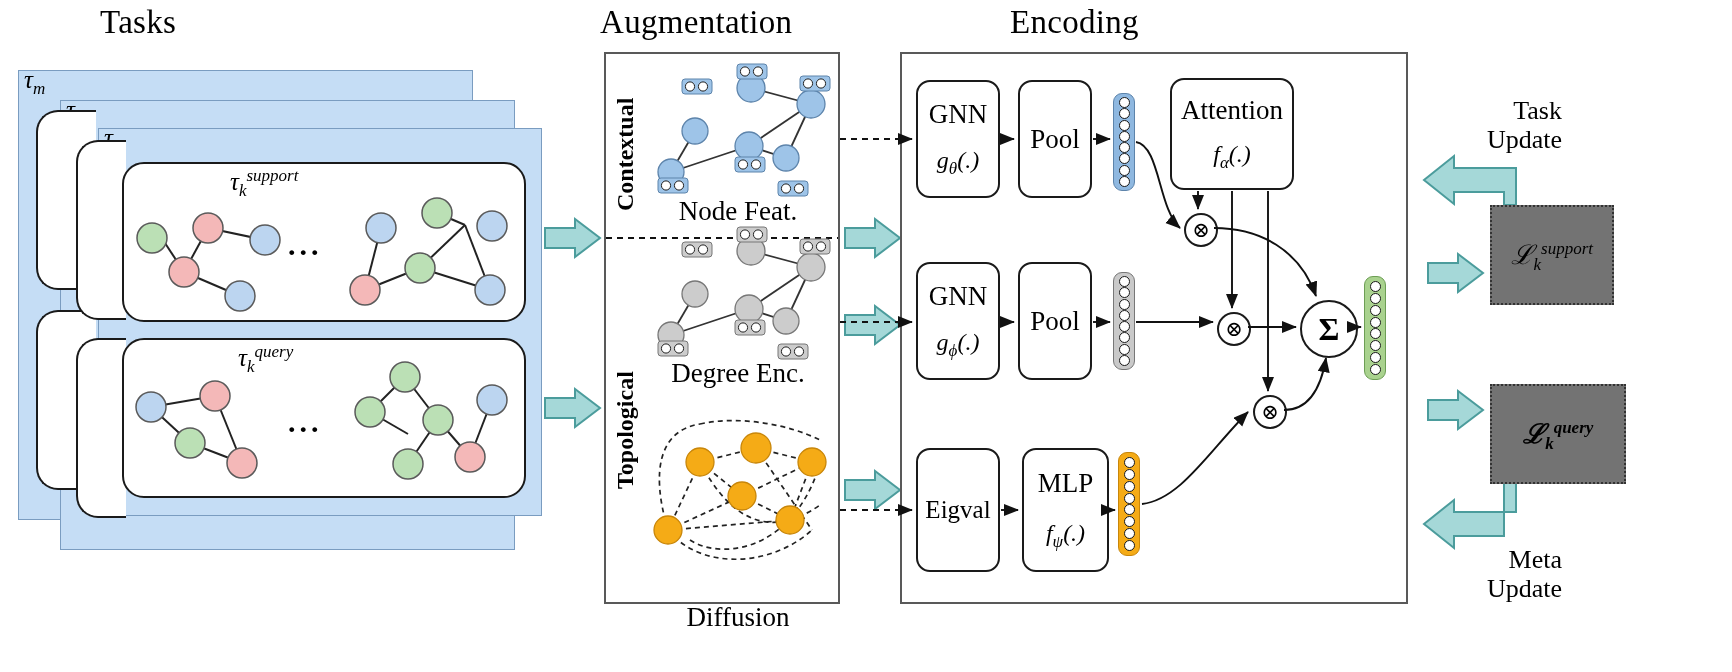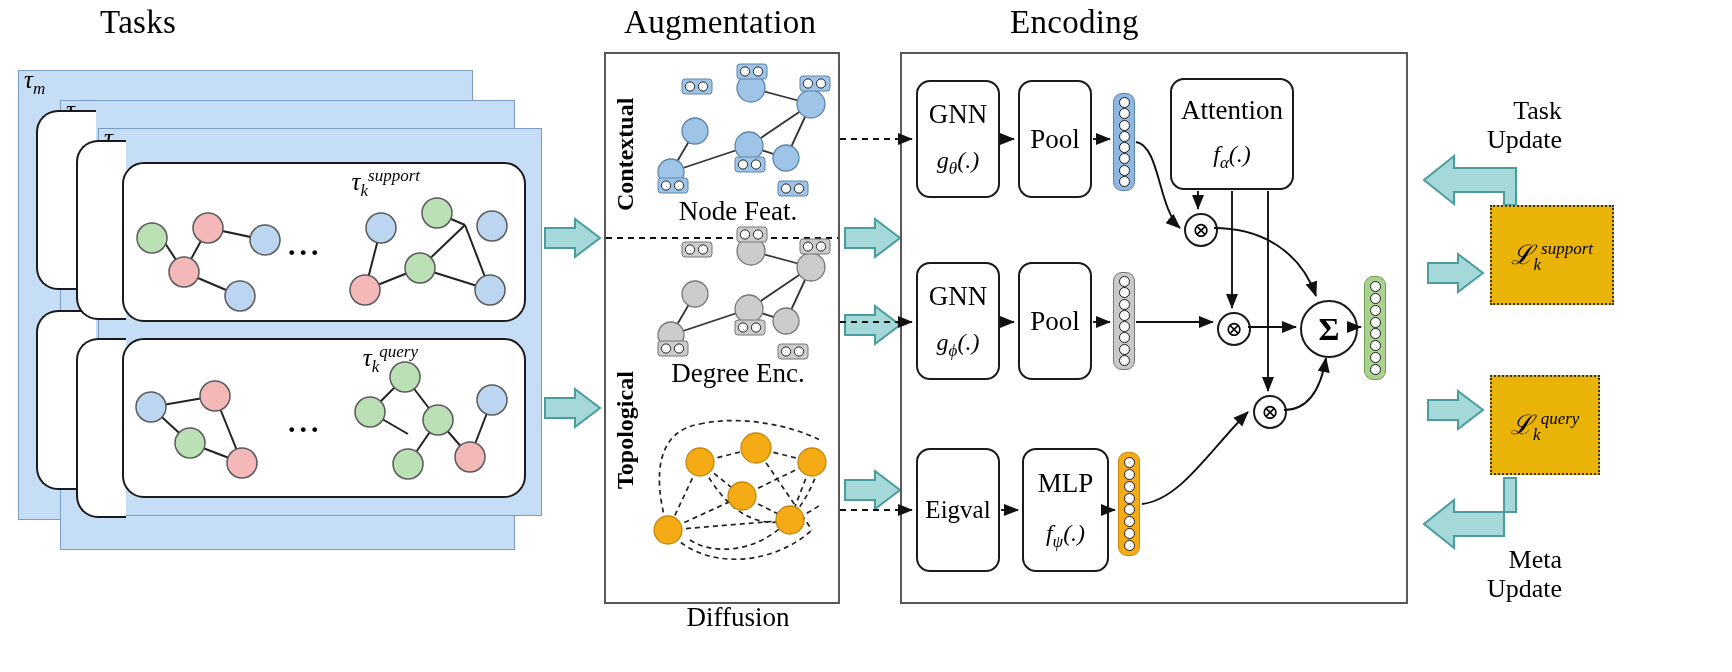--- a/index.html
+++ b/index.html
@@ -4,46 +4,46 @@
 <style>
   html,body{margin:0;padding:0;background:#ffffff;}
   body{width:1732px;height:672px;position:relative;overflow:hidden;
        font-family:"Liberation Serif","DejaVu Serif",serif;color:#000;}
   .abs{position:absolute;}
   .ttl{font-weight:normal;font-size:33px;text-align:left;letter-spacing:.3px;}
   .panel{position:absolute;border:2px solid #595959;background:#fff;box-sizing:border-box;}
   .card{position:absolute;background:#c5ddf5;border:1px solid #7a9cc0;box-sizing:border-box;}
   .inner{position:absolute;background:#fff;border:2px solid #1a1a1a;border-radius:22px;box-sizing:border-box;}
   .taulab{position:absolute;font-style:italic;font-size:25px;}
-  .mathlab{position:absolute;font-style:italic;font-size:25px;text-align:right;}
+  .mathlab{position:absolute;font-style:italic;font-size:25px;text-align:left;}
   .sup{font-size:17px;vertical-align:super;font-style:italic;}
   .sub{font-size:17px;vertical-align:sub;font-style:italic;}
   .dots{position:absolute;font-size:30px;font-weight:bold;letter-spacing:4px;}
   .vlabel{position:absolute;font-weight:bold;font-size:24px;
           writing-mode:vertical-rl;transform:rotate(180deg);text-align:center;}
   .cap{position:absolute;font-size:27px;text-align:center;}
   .box{position:absolute;border:2px solid #1a1a1a;border-radius:14px;background:#fff;box-sizing:border-box;
        display:flex;flex-direction:column;align-items:center;justify-content:space-around;padding:8px 0;}
   .box .bt{font-size:27px;}
   .box .bs{font-size:24px;font-style:italic;}
   .vec{position:absolute;border-radius:9px;box-sizing:border-box;
        display:flex;flex-direction:column;align-items:center;justify-content:space-evenly;padding:3px 0;}
   .dot{width:11px;height:11px;border-radius:50%;border:1.6px solid #1a1a1a;background:#fff;box-sizing:border-box;}
   .opcircle{position:absolute;border:2px solid #1a1a1a;border-radius:50%;background:#fff;
             display:flex;align-items:center;justify-content:center;font-size:26px;}
-  .lossbox{position:absolute;background:#eab308;border:2px dotted #333;box-sizing:border-box;
+  .lossbox{position:absolute;background:#737373;border:2px dotted #333;box-sizing:border-box;
            display:flex;align-items:center;justify-content:center;font-size:27px;font-style:italic;}
   .updlab{position:absolute;font-size:26px;text-align:right;line-height:1.12;}
   svg{position:absolute;left:0;top:0;overflow:visible;}
 </style>
 </head>
 <body>
 
 <div class="ttl abs" style="left:100px;top:4px;width:330px;">Tasks</div>
-<div class="ttl abs" style="left:624px;top:4px;width:260px;">Augmentation</div>
+<div class="ttl abs" style="left:600px;top:4px;width:260px;">Augmentation</div>
 <div class="ttl abs" style="left:1010px;top:4px;width:340px;">Encoding</div>
 
 <div class="card" style="left:18px;top:70px;width:455px;height:450px;"></div>
 <div class="taulab" style="left:24px;top:66px;">τ<span class="sub">m</span></div>
 
 <div class="card" style="left:60px;top:100px;width:455px;height:450px;"></div>
 <div class="taulab" style="left:66px;top:96px;">τ<span class="sub">n</span></div>
 
 <div class="card" style="left:98px;top:128px;width:444px;height:388px;"></div>
 <div class="taulab" style="left:104px;top:124px;">τ<span class="sub">k</span></div>
@@ -381,19 +381,19 @@
   </g>
 </svg>
 
 <div class="updlab" style="left:1432px;top:96px;width:130px;">
   <div>Task</div>
   <div>Update</div>
 </div>
 <div class="lossbox" style="left:1490px;top:205px;width:124px;height:100px;">
   <span><span>ℒ</span><span class="sub">k</span><span class="sup">support</span></span>
 </div>
-<div class="lossbox" style="left:1490px;top:375px;width:110px;height:100px;">
+<div class="lossbox" style="left:1490px;top:384px;width:136px;height:100px;font-weight:bold;">
   <span><span>ℒ</span><span class="sub">k</span><span class="sup">query</span></span>
 </div>
 <div class="updlab" style="left:1432px;top:545px;width:130px;">
   <div>Meta</div>
   <div>Update</div>
 </div>
 
 </body></html>

